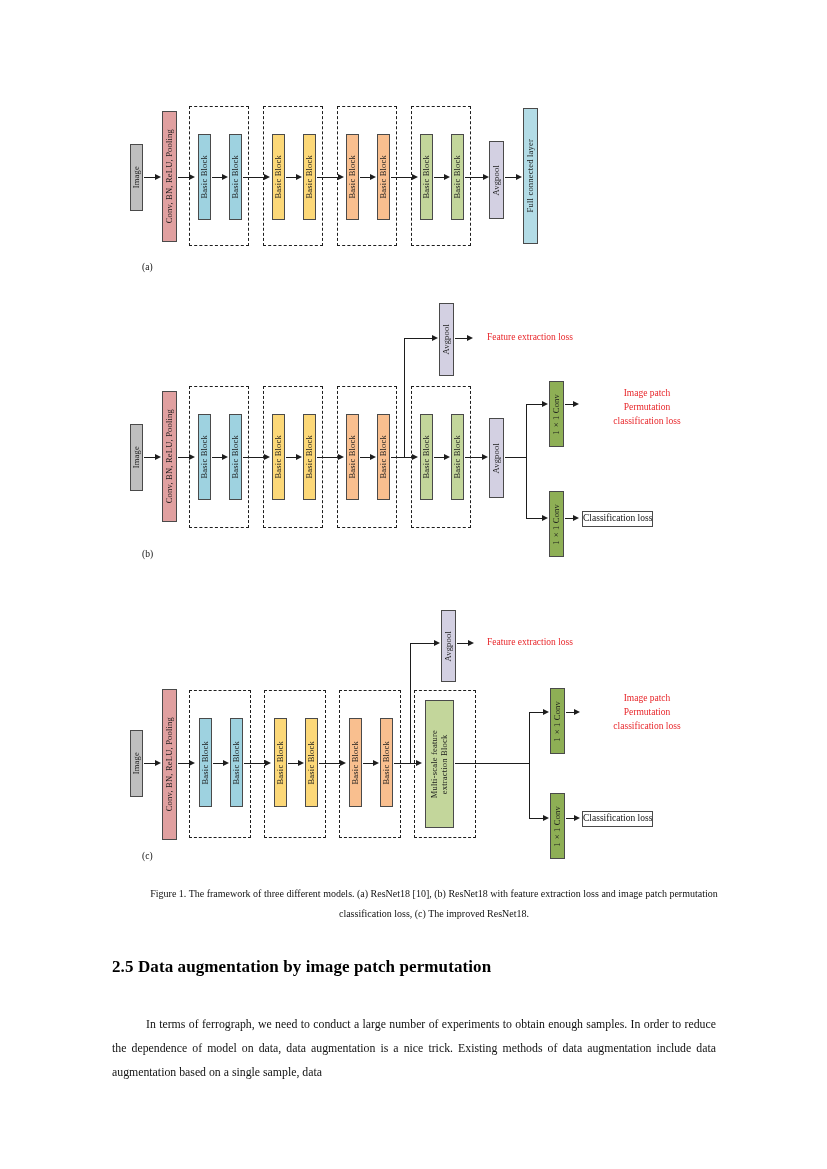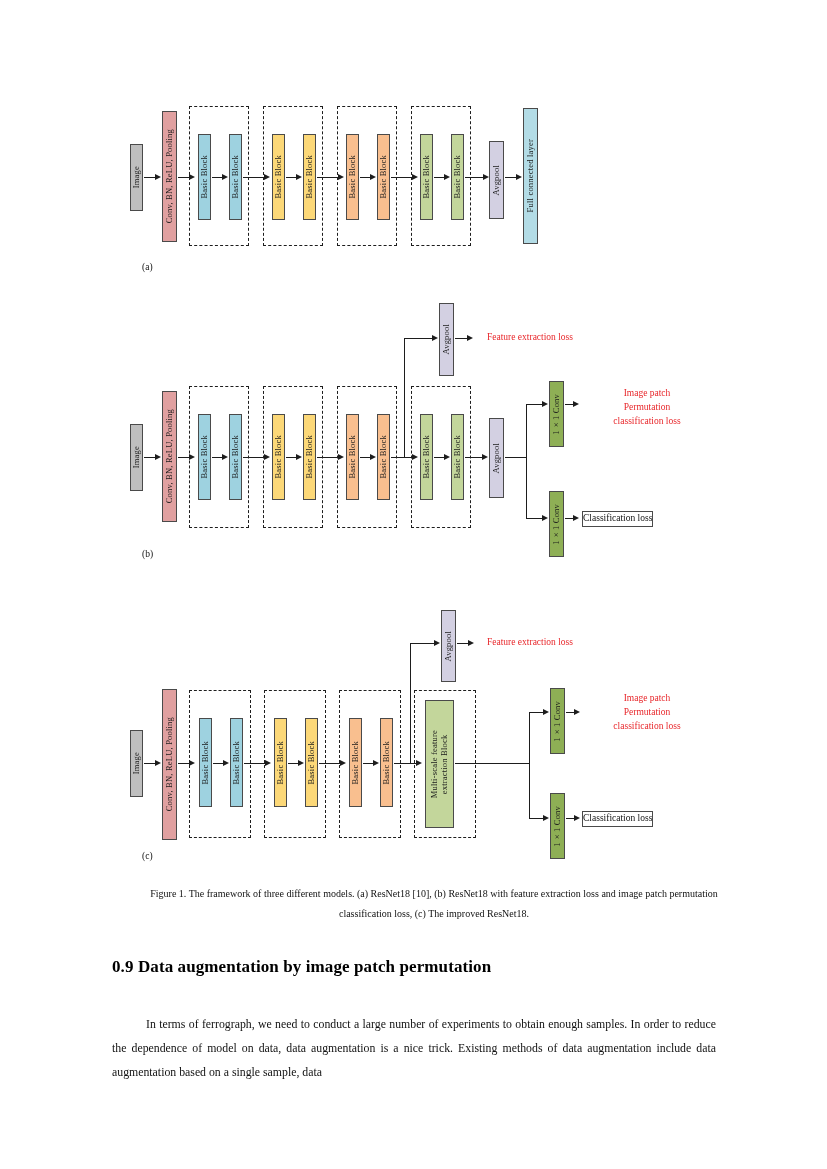--- a/index.html
+++ b/index.html
@@ -366,16 +366,16 @@
       <span class="vtxt">1×1 Conv</span>
     </div>
     <div class="ln h" style="left:566px;top:818px;width:10px;"></div>
     <div class="arw r" style="left:574px;top:815px;"></div>
     <div class="loss blk" style="left:582px;top:811px;text-align:left;">Classification loss</div>
 
     <div class="panel-tag" style="left:142px;top:851px;">(c)</div>
   </div>
 
   <div class="caption">Figure 1. The framework of three different models. (a) ResNet18 [10], (b) ResNet18 with feature extraction loss and image patch permutation classification loss, (c) The improved ResNet18.</div>
-  <h2 class="h2">0.9 Data augmentation by image patch permutation</h2>
+  <h2 class="h2">2.5 Data augmentation by image patch permutation</h2>
   <p class="para">In terms of ferrograph, we need to conduct a large number of experiments to obtain enough samples. In order to reduce the dependence of model on data, data augmentation is a nice trick. Existing methods of data augmentation include data augmentation based on a single sample, data</p>
 
 </div>
 
 </body></html>

